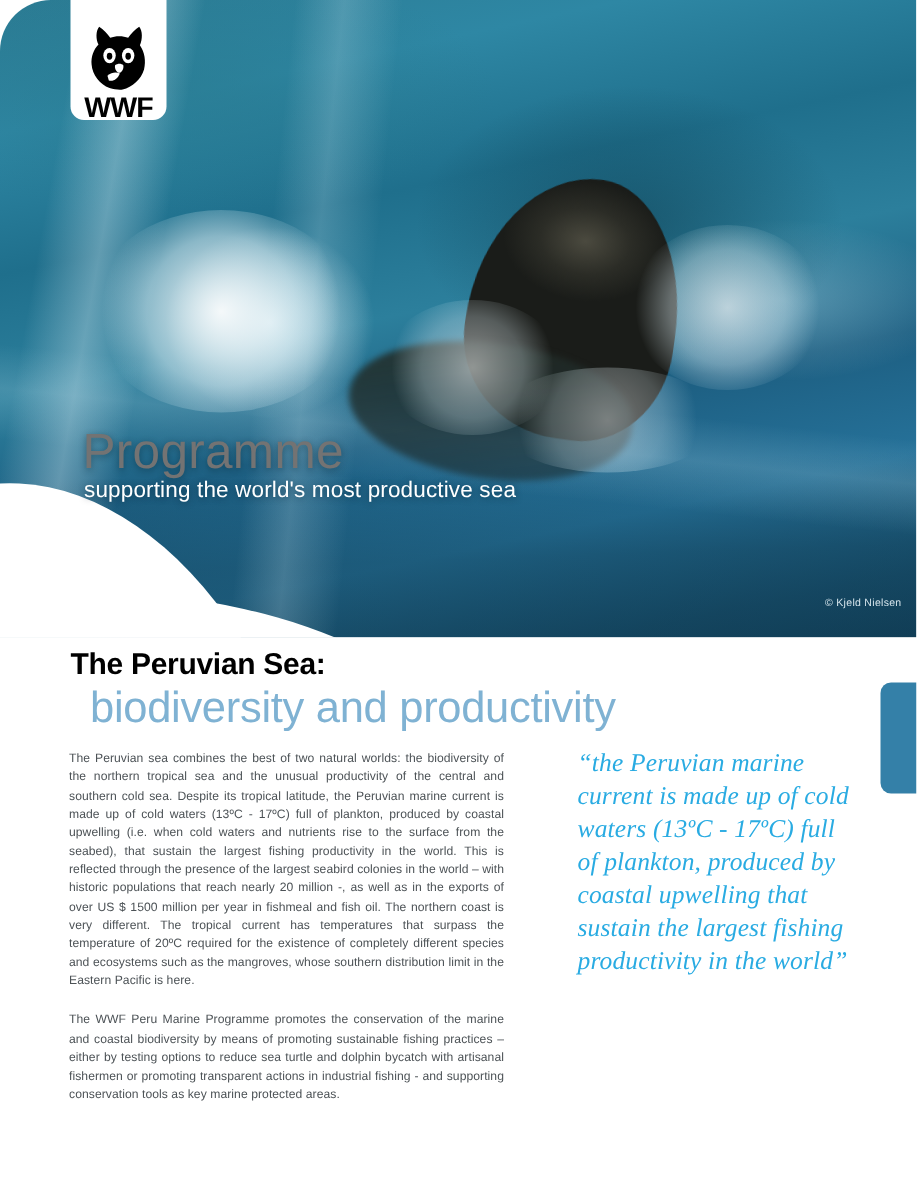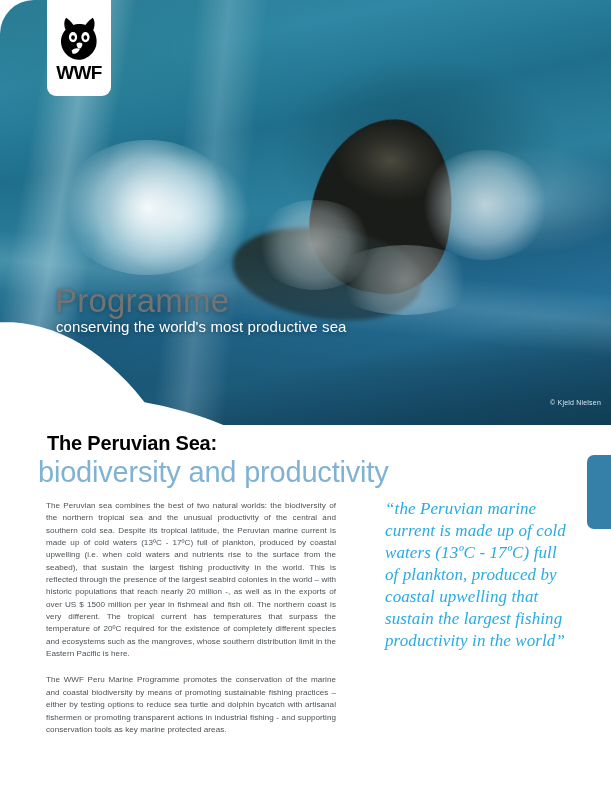--- a/index.html
+++ b/index.html
@@ -69,21 +69,21 @@
     transform:rotate(-6deg);
   }
   .swoosh2{
     position:absolute;left:-40px;top:393px;width:340px;height:120px;
     background:#ffffff;
     border-top-right-radius:260px 110px;
   }
 
   
   .logo-box{
-    position:absolute;left:47px;top:0;width:64px;height:96px;
+    position:absolute;left:47px;top:0;width:64px;height:80px;
     background:#ffffff;
     border-bottom-left-radius:9px;border-bottom-right-radius:9px;
   }
   .panda{position:absolute;left:9px;top:14px;width:46px;height:48px;}
   .wwf-word{
     position:absolute;left:0;top:62px;width:64px;text-align:center;
     font-family:"Liberation Sans", sans-serif;
     font-weight:bold;font-size:19px;letter-spacing:-.6px;color:#000;
   }
 
@@ -118,21 +118,21 @@
     border-top-left-radius:7px;border-bottom-left-radius:7px;
   }
 
   
   .headline{
     position:absolute;left:47px;top:432px;
     font-size:20px;line-height:23px;font-weight:bold;color:#000000;
     letter-spacing:-.2px;
   }
   .headline-sub{
-    position:absolute;left:38px;top:455px;
+    position:absolute;left:60px;top:455px;
     font-size:29px;line-height:34px;font-weight:300;color:#7fb2d3;
     letter-spacing:-.2px;
   }
 
   .body-col{
     position:absolute;left:46px;top:500px;width:290px;
   }
   .body-col p{
     margin:0 0 14px 0;
     font-size:8.1px;line-height:12.35px;
@@ -175,21 +175,21 @@
       </g>
       <g fill="#000000">
         <ellipse cx="37" cy="51" rx="4" ry="5"></ellipse>
         <ellipse cx="64" cy="51" rx="4" ry="5"></ellipse>
       </g>
     </svg>
     <div class="wwf-word">WWF</div>
   </div>
 
   <div class="hero-sub">Programme</div>
-  <div class="hero-tag">conserving the world's most productive sea</div>
+  <div class="hero-tag">supporting the world's most productive sea</div>
   <div class="photo-credit">© Kjeld Nielsen</div>
 </div>
 
 <div class="edge-tab"></div>
 
 <div class="headline">The Peruvian Sea:</div>
 <div class="headline-sub">biodiversity and productivity</div>
 
 <div class="body-col">
   <p>The Peruvian sea combines the best of two natural worlds: the biodiversity of the northern tropical sea and the unusual productivity of the central and southern cold sea. Despite its tropical latitude, the Peruvian marine current is made up of cold waters (13ºC - 17ºC) full of plankton, produced by coastal upwelling (i.e. when cold waters and nutrients rise to the surface from the seabed), that sustain the largest fishing productivity in the world. This is reflected through the presence of the largest seabird colonies in the world – with historic populations that reach nearly 20 million -, as well as in the exports of over US $ 1500 million per year in fishmeal and fish oil. The northern coast is very different. The tropical current has temperatures that surpass the temperature of 20ºC required for the existence of completely different species and ecosystems such as the mangroves, whose southern distribution limit in the Eastern Pacific is here.</p>

